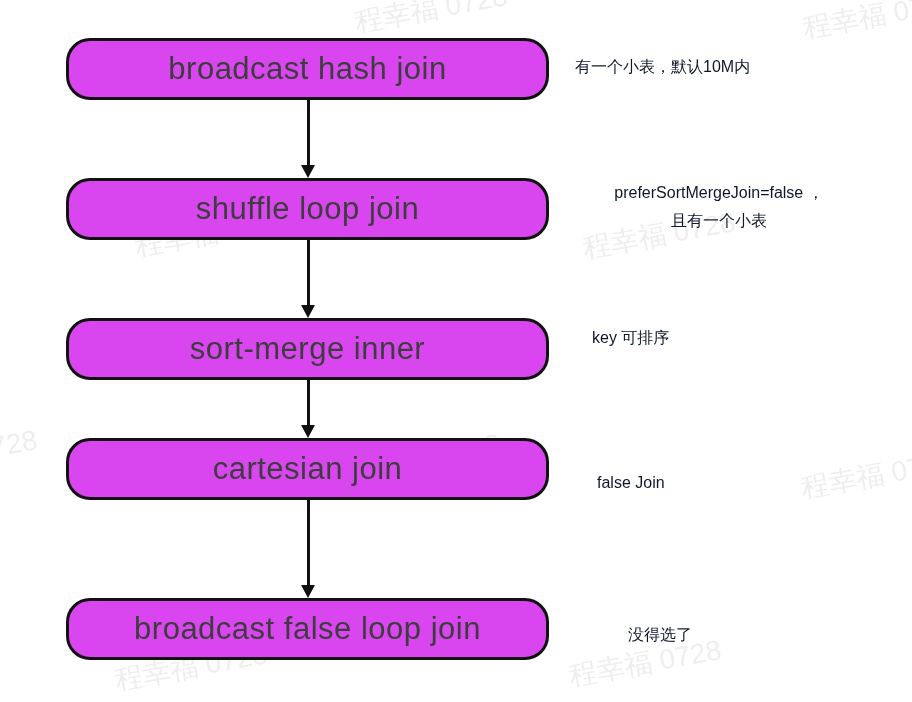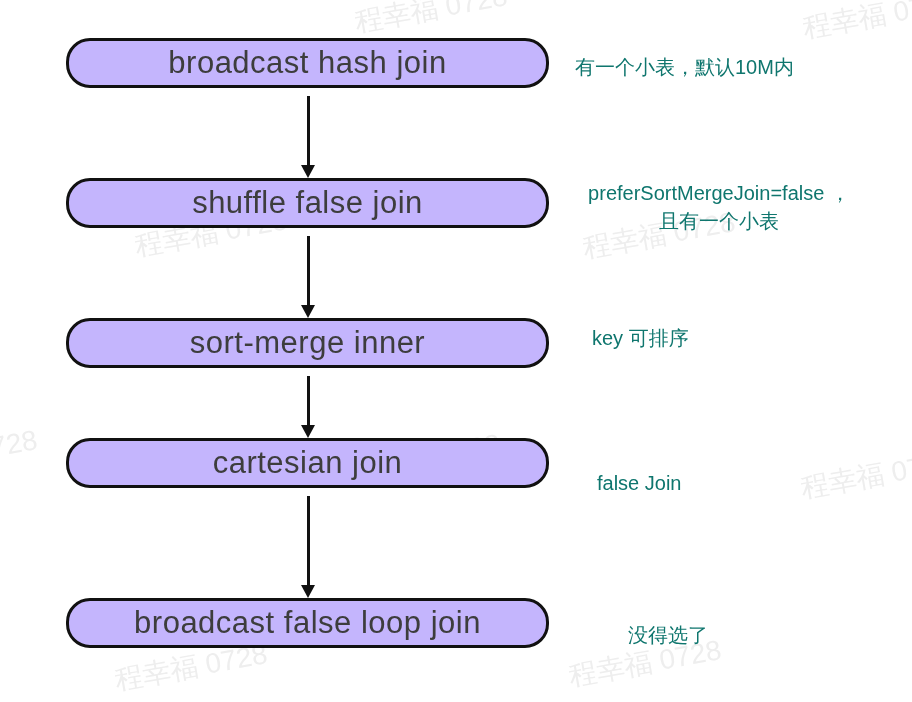--- a/index.html
+++ b/index.html
@@ -19,25 +19,25 @@
     transform: rotate(-10deg);
     transform-origin: 0 0;
     z-index: 0;
     user-select: none;
   }
   
   .node {
     position: absolute;
     left: 66px;
     width: 483px;
-    height: 50px;
+    height: 62px;
     box-sizing: border-box;
     border: 3px solid #111111;
     border-radius: 24px;
-    background: #c4b5fd;
+    background: #d946ef;
     display: flex;
     align-items: center;
     justify-content: center;
     z-index: 2;
   }
   .node-label {
     font-size: 31px;
     letter-spacing: 0.5px;
     color: #3d3d3d;
   }
@@ -61,23 +61,23 @@
     bottom: 0;
     left: 1px;
     width: 0; height: 0;
     border-left: 7px solid transparent;
     border-right: 7px solid transparent;
     border-top: 13px solid #111111;
   }
   
   .note {
     position: absolute;
-    font-size: 20px;
+    font-size: 16px;
     line-height: 28px;
-    color: #0f766e;
+    color: #0f172a;
     z-index: 3;
     white-space: nowrap;
   }
   .note-center { text-align: center; }
 </style>
 </head>
 <body>
 
 <span class="wm" style="left:352px; top:4px">程幸福 0728</span>
 <span class="wm" style="left:800px; top:10px">程幸福 0728</span>
@@ -86,21 +86,21 @@
 <span class="wm" style="left:-118px; top:448px">程幸福 0728</span>
 <span class="wm" style="left:345px; top:452px">程幸福 0728</span>
 <span class="wm" style="left:798px; top:470px">程幸福 0728</span>
 <span class="wm" style="left:112px; top:662px">程幸福 0728</span>
 <span class="wm" style="left:566px; top:658px">程幸福 0728</span>
 
 <div class="node" style="top:38px">
   <span class="node-label">broadcast hash join</span>
 </div>
 <div class="node" style="top:178px">
-  <span class="node-label">shuffle false join</span>
+  <span class="node-label">shuffle loop join</span>
 </div>
 <div class="node" style="top:318px">
   <span class="node-label">sort-merge inner</span>
 </div>
 <div class="node" style="top:438px">
   <span class="node-label">cartesian join</span>
 </div>
 <div class="node" style="top:598px">
   <span class="node-label">broadcast false loop join</span>
 </div>

